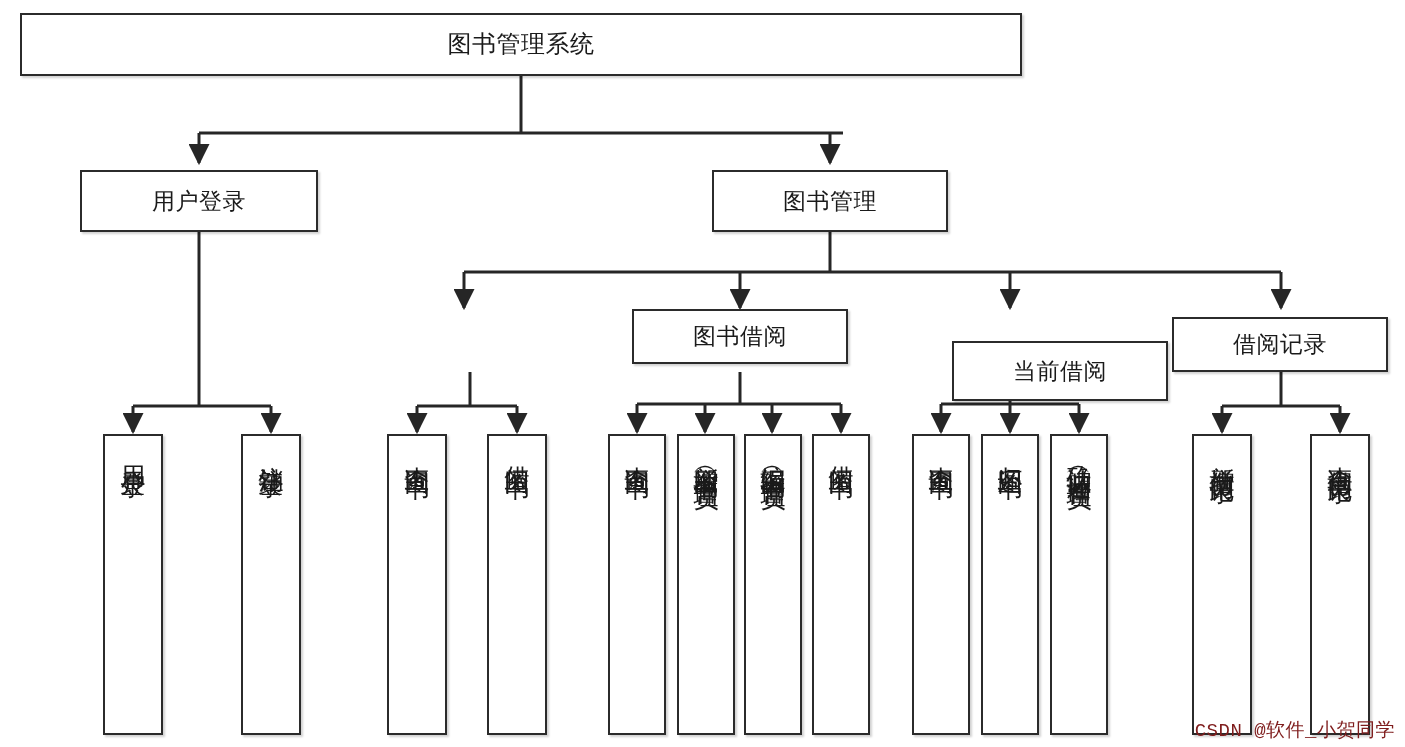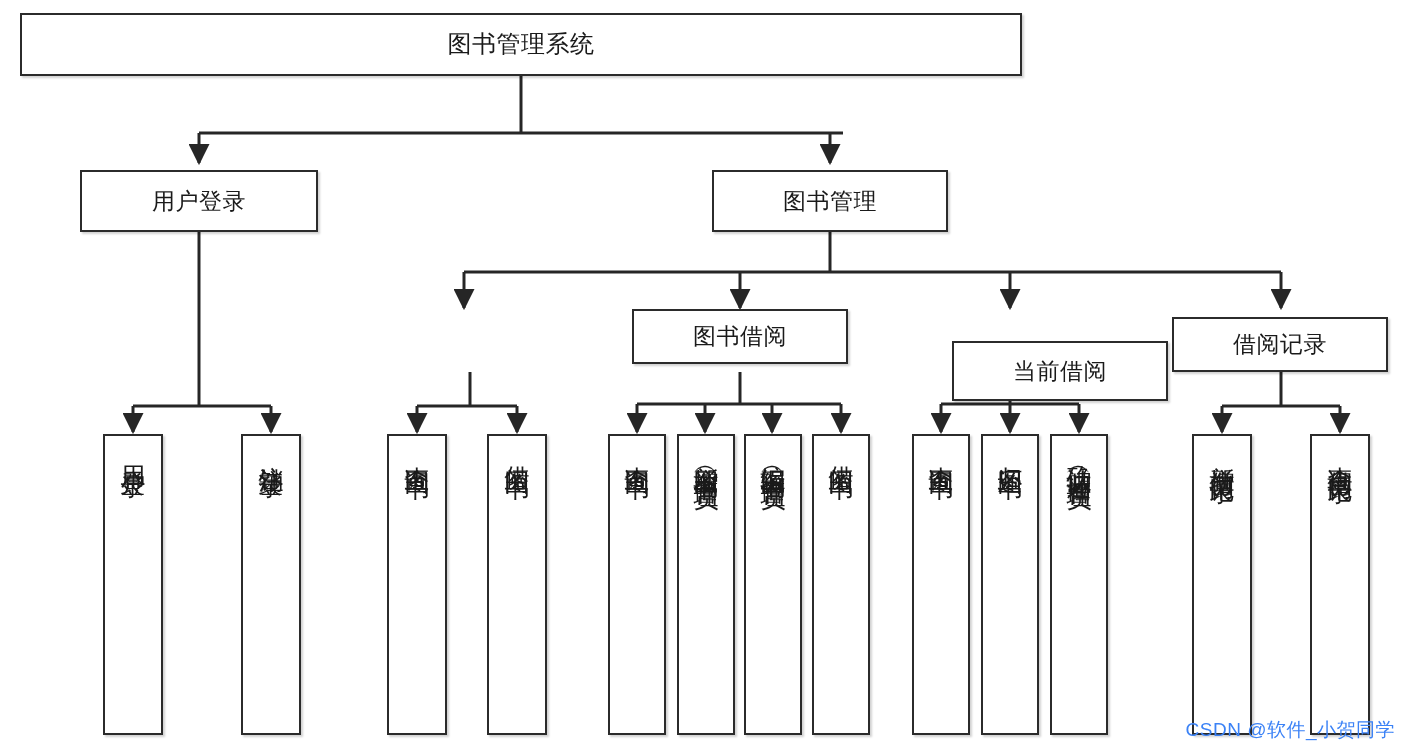--- a/index.html
+++ b/index.html
@@ -60,25 +60,25 @@
     font-size: 25px;
     letter-spacing: 3px;
     line-height: 1;
     white-space: nowrap;
   }
   .watermark {
     position: absolute;
     right: 10px;
     bottom: 4px;
     font-size: 19px;
-    color: #3b82f6;
+    color: #7f1d1d;
     letter-spacing: 0.5px;
     white-space: nowrap;
     z-index: 5;
-    font-family: Liberation Sans, sans-serif;
+    font-family: Liberation Mono, monospace;
   }
 </style>
 </head>
 <body>
 
 <div id="canvas">
 
   <svg id="edges" viewBox="0 0 1405 747" xmlns="http://www.w3.org/2000/svg">
     <defs>
       <marker id="arrow" viewBox="0 0 10 10" refX="9" refY="5" markerWidth="7" markerHeight="7" orient="auto-start-reverse">

